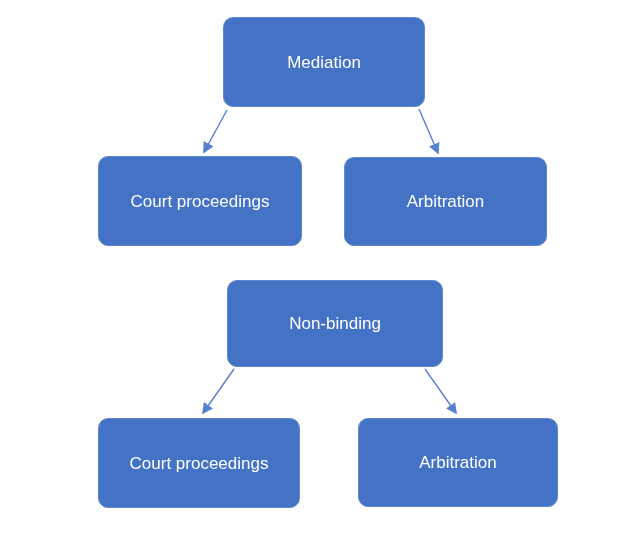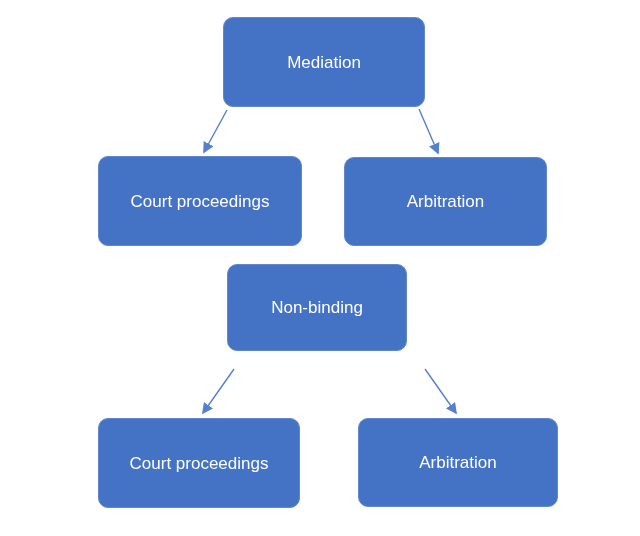--- a/index.html
+++ b/index.html
@@ -43,21 +43,21 @@
     flex-direction: column;
     align-items: center;
     justify-content: center;
     text-align: center;
   }
   .node span { display: block; }
 
   .node-mediation      { left: 223px; top: 17px;  width: 202px; height: 90px; }
   .node-court-top      { left: 98px;  top: 156px; width: 204px; height: 90px; }
   .node-arb-top        { left: 344px; top: 157px; width: 203px; height: 89px; }
-  .node-nonbinding     { left: 227px; top: 264px; width: 180px; height: 87px; }
+  .node-nonbinding     { left: 227px; top: 280px; width: 216px; height: 87px; }
   .node-court-bottom   { left: 98px;  top: 418px; width: 202px; height: 90px; }
   .node-arb-bottom     { left: 358px; top: 418px; width: 200px; height: 89px; }
 </style>
 </head>
 <body>
 
 <div class="canvas">
 
   <svg class="arrow-layer" viewBox="0 0 640 536" xmlns="http://www.w3.org/2000/svg">
     <defs>

